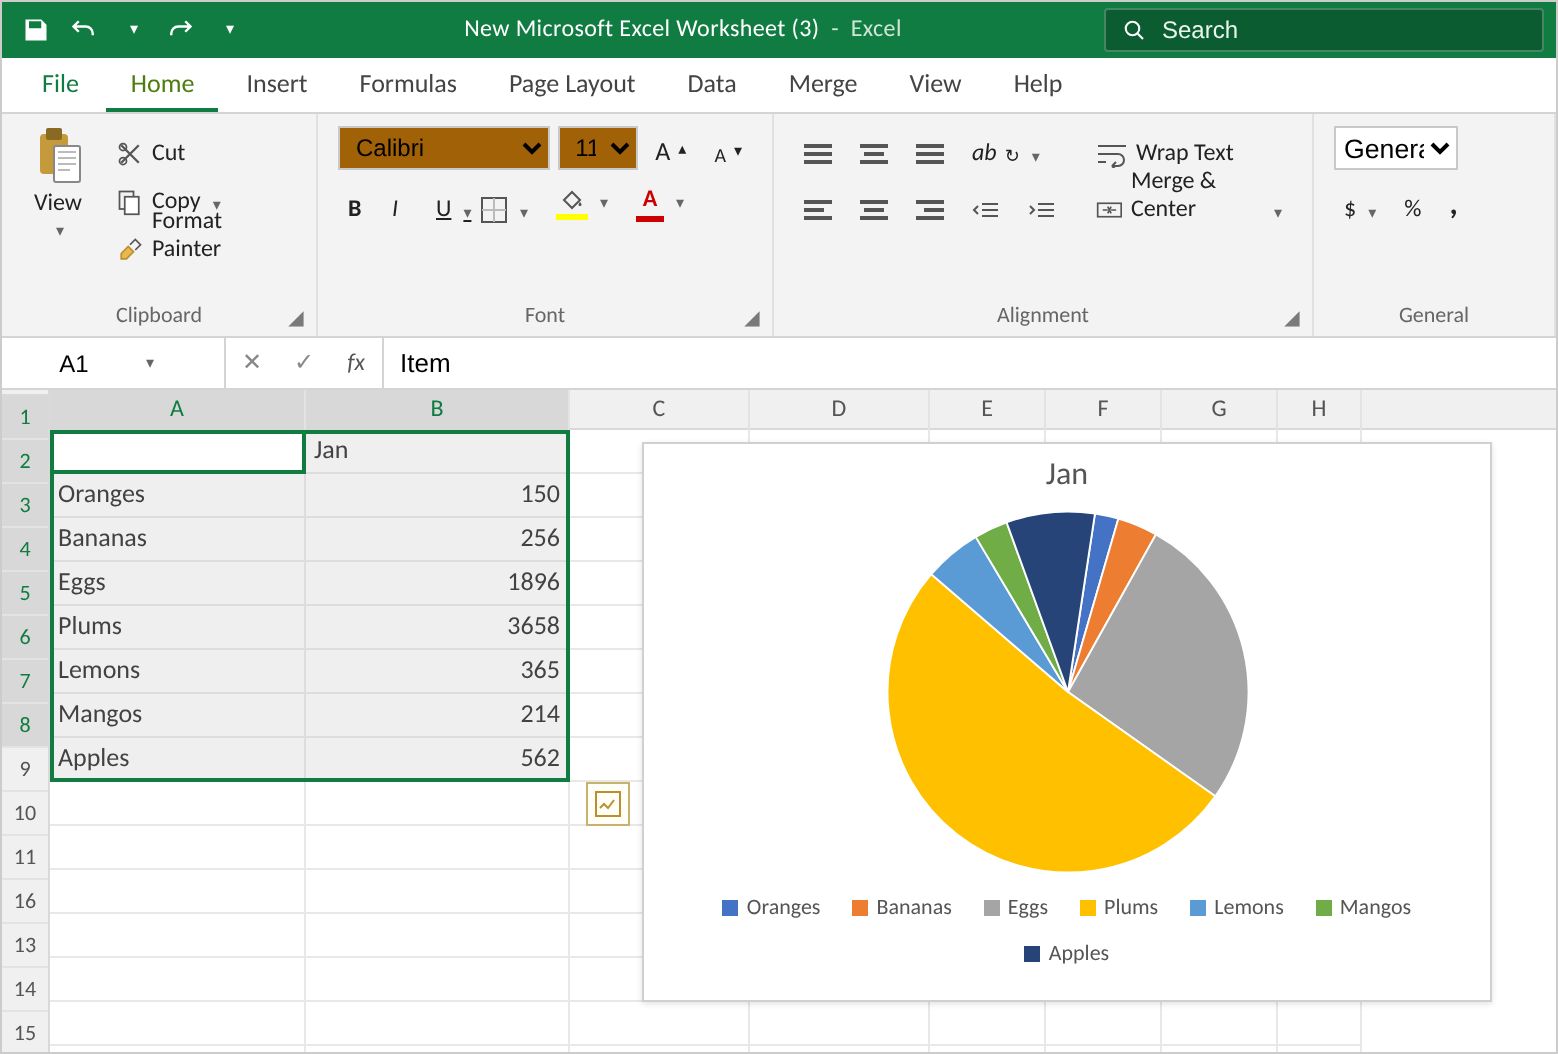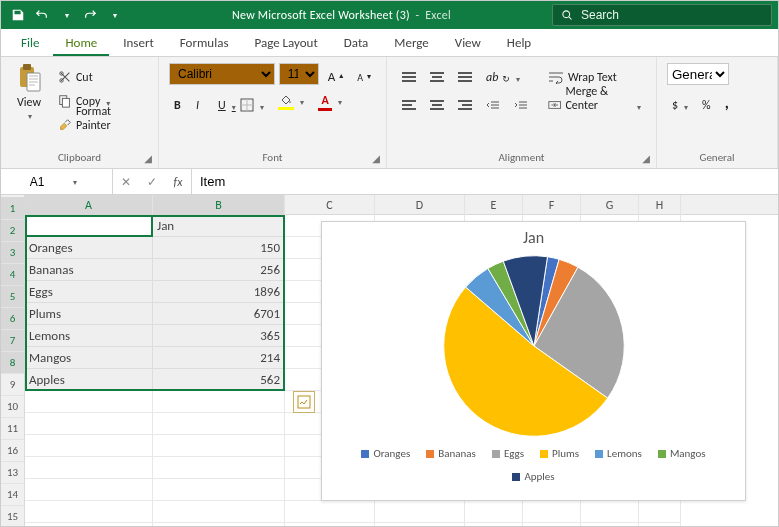--- a/index.html
+++ b/index.html
@@ -451,21 +451,21 @@
           <div class="cell colB num">1896</div>
           <div class="cell colC"></div>
           <div class="cell colD"></div>
           <div class="cell colE"></div>
           <div class="cell colF"></div>
           <div class="cell colG"></div>
           <div class="cell colH"></div>
         </div>
       <div class="row">
           <div class="cell colA">Plums</div>
-          <div class="cell colB num">6701</div>
+          <div class="cell colB num">3658</div>
           <div class="cell colC"></div>
           <div class="cell colD"></div>
           <div class="cell colE"></div>
           <div class="cell colF"></div>
           <div class="cell colG"></div>
           <div class="cell colH"></div>
         </div>
       <div class="row">
           <div class="cell colA">Lemons</div>
           <div class="cell colB num">365</div>

